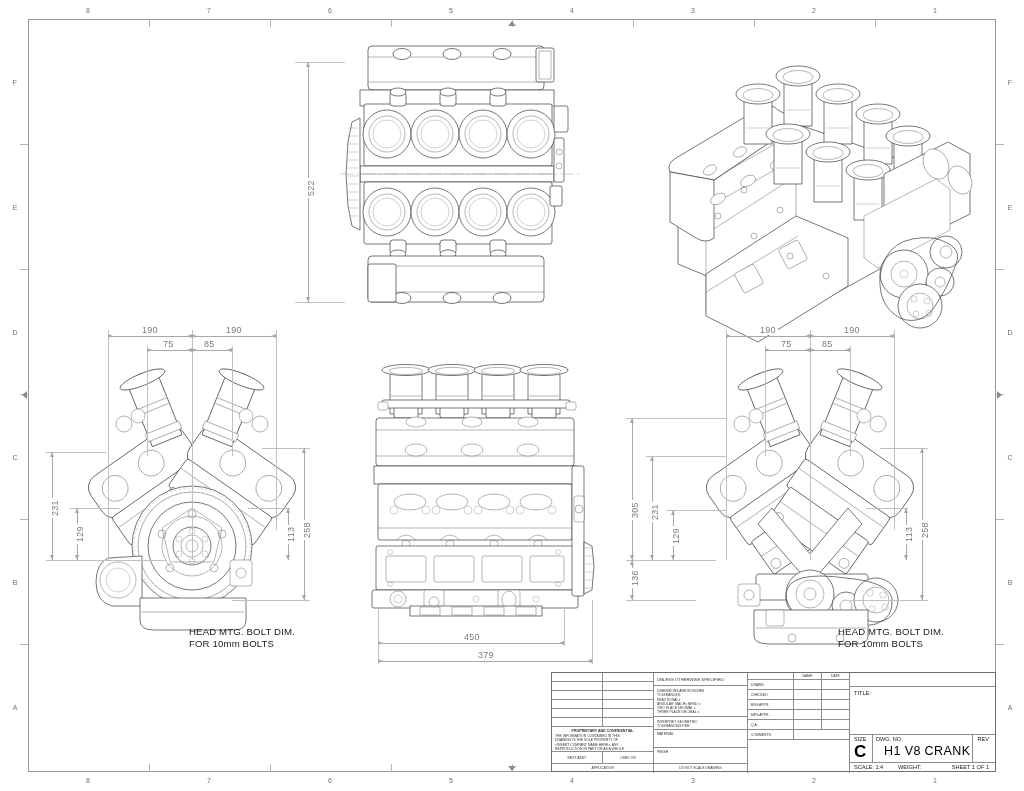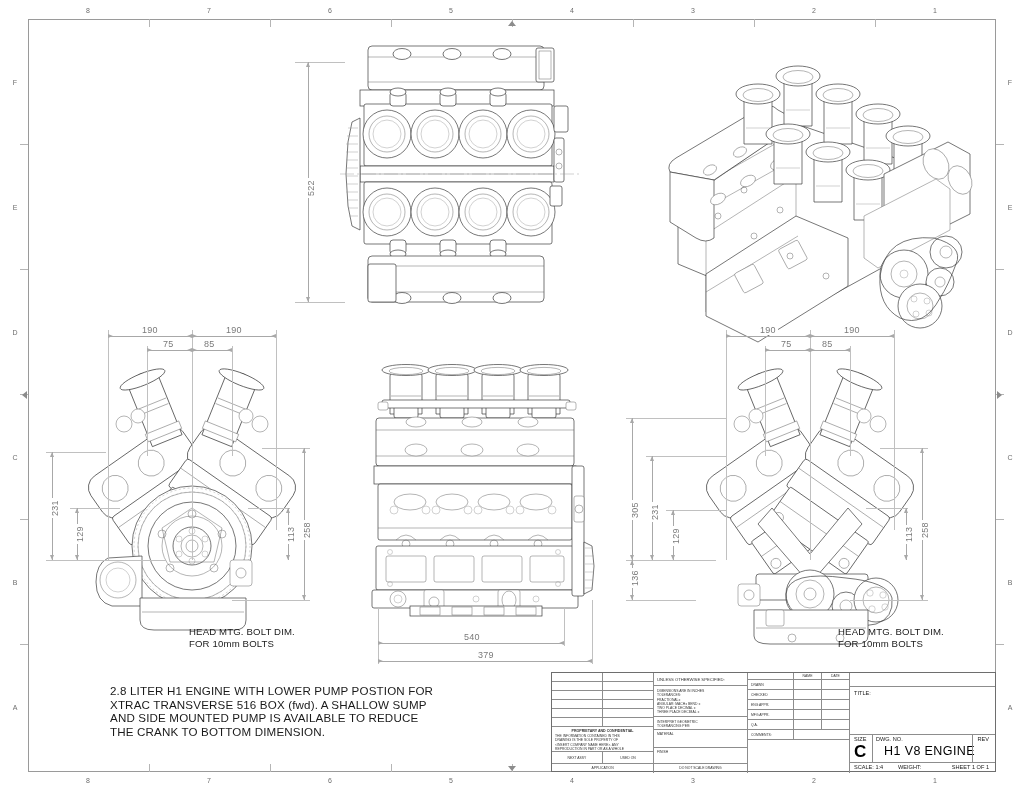--- a/index.html
+++ b/index.html
@@ -679,21 +679,21 @@
   <div class="dim-arrow da-u" style="left:286px;top:508px;"></div>
   <div class="dim-arrow da-d" style="left:286px;top:555px;"></div>
   <div class="dim-txt rot" style="left:286px;top:544px;">113</div>
 
   <div class="ext-line v" style="left:378px;top:608px;height:56px;"></div>
   <div class="ext-line v" style="left:564px;top:608px;height:38px;"></div>
   <div class="ext-line v" style="left:592px;top:600px;height:64px;"></div>
   <div class="dim-line h" style="left:378px;top:643px;width:186px;"></div>
   <div class="dim-arrow da-r" style="left:378px;top:641px;"></div>
   <div class="dim-arrow da-l" style="left:559px;top:641px;"></div>
-  <div class="dim-txt" style="left:462px;top:632px;">540</div>
+  <div class="dim-txt" style="left:462px;top:632px;">450</div>
   <div class="dim-line h" style="left:378px;top:661px;width:214px;"></div>
   <div class="dim-arrow da-r" style="left:378px;top:659px;"></div>
   <div class="dim-arrow da-l" style="left:587px;top:659px;"></div>
   <div class="dim-txt" style="left:476px;top:650px;">379</div>
 
   <div class="ext-line v" style="left:726px;top:330px;height:230px;"></div>
   <div class="ext-line v" style="left:810px;top:330px;height:230px;"></div>
   <div class="ext-line v" style="left:894px;top:330px;height:200px;"></div>
   <div class="dim-line h" style="left:726px;top:336px;width:84px;"></div>
   <div class="dim-line h" style="left:810px;top:336px;width:84px;"></div>
@@ -749,24 +749,20 @@
   <div class="ext-line h" style="left:866px;top:508px;width:42px;"></div>
   <div class="dim-line v" style="left:906px;top:508px;height:52px;"></div>
   <div class="dim-arrow da-u" style="left:904px;top:508px;"></div>
   <div class="dim-arrow da-d" style="left:904px;top:555px;"></div>
   <div class="dim-txt rot" style="left:904px;top:544px;">113</div>
 
   <div class="head-note" style="left:189px;top:626px;">HEAD MTG. BOLT DIM.
 FOR 10mm BOLTS</div>
   <div class="head-note" style="left:838px;top:626px;">HEAD MTG. BOLT DIM.
 FOR 10mm BOLTS</div>
-  <div class="note-blk" style="left:110px;top:684px;">2.8 LITER H1 ENGINE WITH LOWER PUMP POSTION FOR
-XTRAC TRANSVERSE 516 BOX (fwd).  A SHALLOW SUMP
-AND SIDE MOUNTED PUMP IS AVAILABLE TO REDUCE
-THE CRANK TO BOTTOM DIMENSION.</div>
 
   <div id="titleblock">
 
     <div class="cell" style="left:0;top:0;width:51px;height:9px;"></div>
     <div class="cell" style="left:51px;top:0;width:51px;height:9px;"></div>
     <div class="cell" style="left:0;top:9px;width:51px;height:9px;"></div>
     <div class="cell" style="left:51px;top:9px;width:51px;height:9px;"></div>
     <div class="cell" style="left:0;top:18px;width:51px;height:9px;"></div>
     <div class="cell" style="left:51px;top:18px;width:51px;height:9px;"></div>
     <div class="cell" style="left:0;top:27px;width:51px;height:9px;"></div>
@@ -869,21 +865,21 @@
     <div class="cell" style="left:298px;top:0;width:145px;height:14px;border-right:none;"></div>
     <div class="cell" style="left:298px;top:14px;width:145px;height:48px;border-right:none;">
       <div class="tb-lbl" style="position:absolute;left:4px;top:3px;">TITLE:</div>
       <div class="tb-lbl tb-lbl7" style="position:absolute;left:30px;top:22px;"></div>
     </div>
 
     <div class="cell" style="left:298px;top:62px;width:145px;height:28px;border-right:none;">
       <div class="tb-lbl" style="position:absolute;left:4px;top:1px;">SIZE</div>
       <div class="big-c" style="position:absolute;left:4px;top:7px;">C</div>
       <div class="tb-lbl" style="position:absolute;left:26px;top:1px;">DWG.  NO.</div>
-      <div class="dwgno" style="position:absolute;left:34px;top:9px;">H1 V8 ENGINE</div>
+      <div class="dwgno" style="position:absolute;left:34px;top:9px;">H1 V8 CRANK</div>
       <div class="tb-lbl" style="position:absolute;right:6px;top:1px;">REV</div>
       <div class="tb-lbl tb-lbl7" style="position:absolute;right:10px;top:12px;"></div>
       <div style="position:absolute;left:22px;top:0;width:1px;height:28px;background:#8d8d8d;"></div>
       <div style="position:absolute;right:22px;top:0;width:1px;height:28px;background:#8d8d8d;"></div>
     </div>
     <div class="cell" style="left:298px;top:90px;width:145px;height:10px;border-right:none;border-bottom:none;">
       <div class="tb-lbl" style="position:absolute;left:4px;top:1px;">SCALE: 1:4</div>
       <div class="tb-lbl" style="position:absolute;left:48px;top:1px;">WEIGHT:</div>
       <div class="tb-lbl" style="position:absolute;right:6px;top:1px;">SHEET 1 OF 1</div>
     </div>

